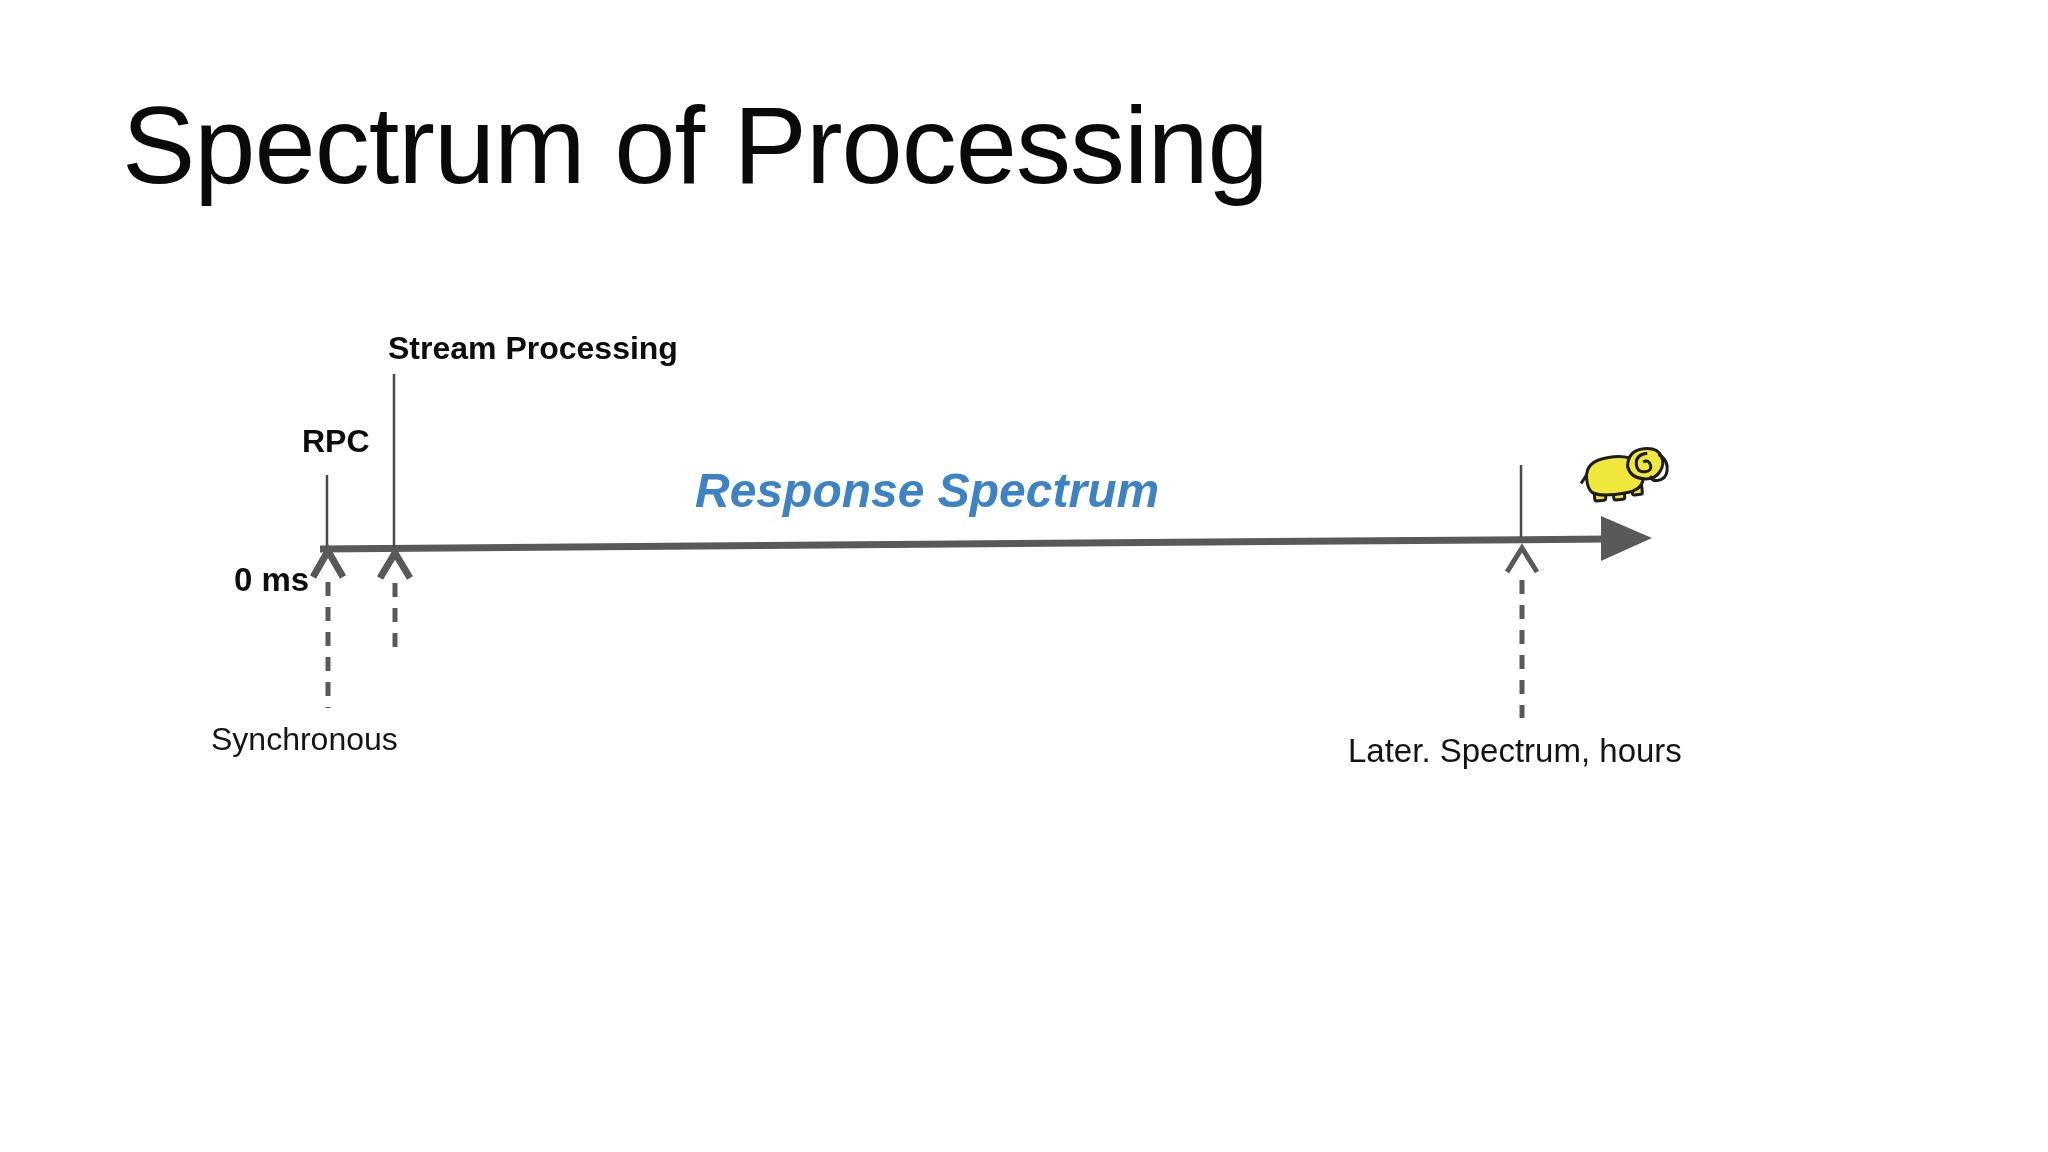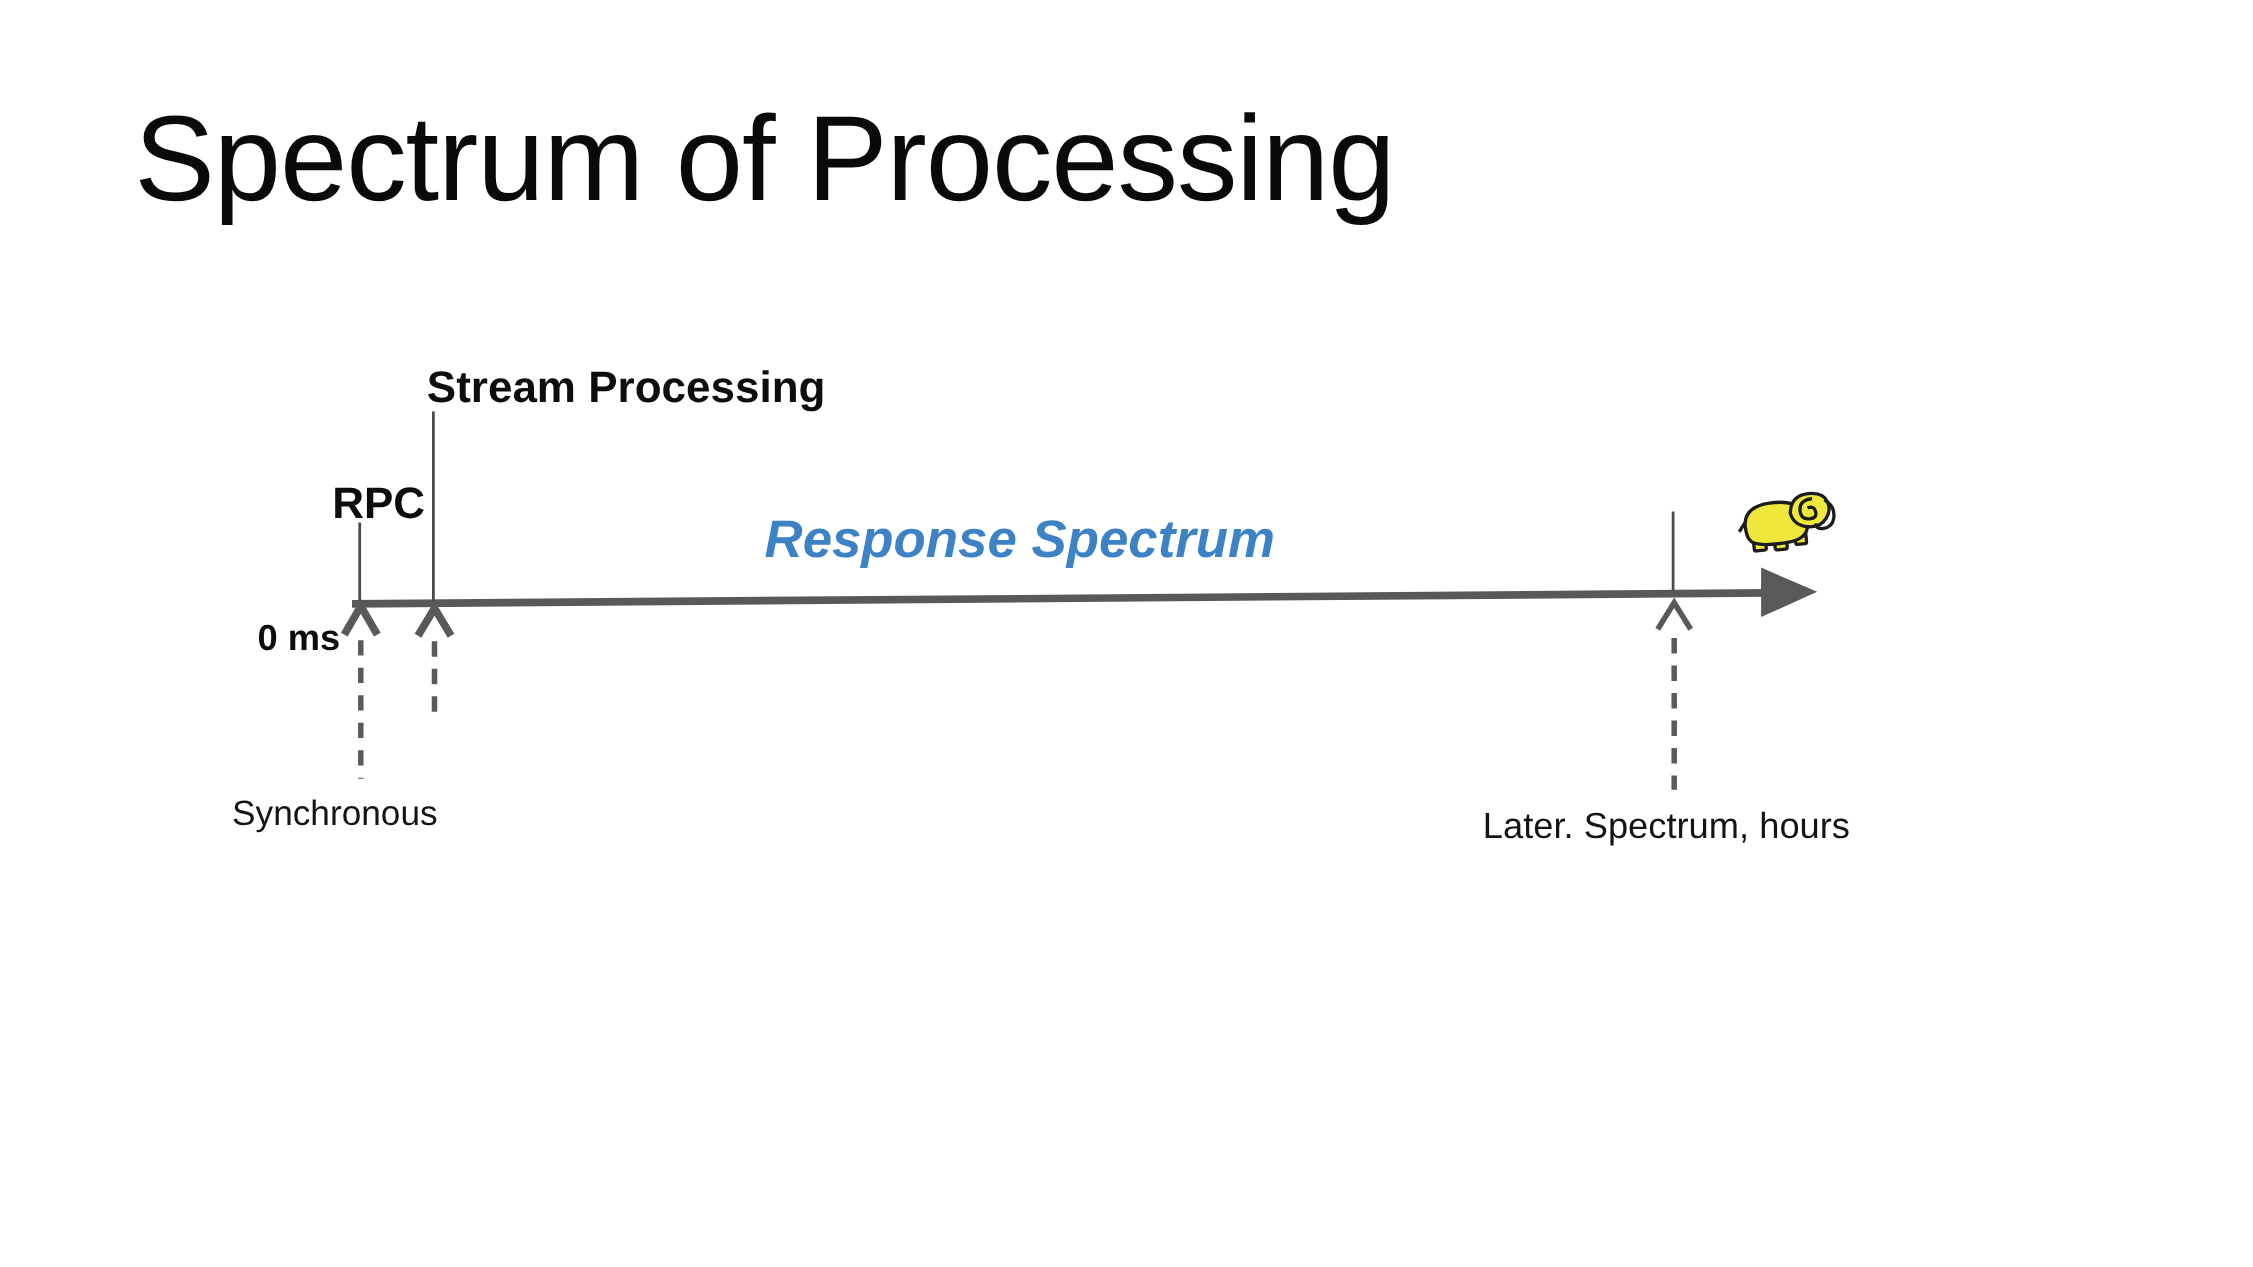--- a/index.html
+++ b/index.html
@@ -12,21 +12,21 @@
     font-family: "Liberation Sans", sans-serif;
     color: #000000;
   }
   .abs { position: absolute; white-space: nowrap; line-height: 1; }
   .title {
     font-size: 110px;
     font-weight: 400;
     letter-spacing: -1px;
     color: #0a0a0a;
   }
-  .marker-label { font-weight: 700; font-size: 40px; color: #0d0d0d; }
+  .marker-label { font-weight: 700; font-size: 32px; color: #0d0d0d; }
   .axis-label {
     font-weight: 700;
     font-style: italic;
     font-size: 48px;
   }
   .origin-label { font-weight: 700; font-size: 33px; color: #0d0d0d; }
   .note { font-weight: 400; font-size: 33px; color: #141414; }
   svg.layer { position: absolute; left: 0; top: 0; }
 </style>
 </head>
@@ -69,21 +69,21 @@
 
         <path d="M50,26 q2,-16 18,-16 q14,0 17,10 q2,8 -3,14 q-6,8 -17,6 q-13,-2 -15,-14 z"></path>
 
         <path d="M83,18 q8,6 6,16 q-2,9 -11,9 q-5,0 -6,-4" fill="none" stroke-linecap="round"></path>
 
         <path d="M66,23 q6,-2 7,4 q1,6 -6,6 q-8,0 -8,-8 q0,-10 12,-10" fill="none"></path>
       </g>
     </g>
   </svg>
 
-  <div class="abs marker-label" style="left:302px; top:438px;">RPC</div>
+  <div class="abs marker-label" style="left:302px; top:425px;">RPC</div>
 
   <div class="abs marker-label" style="left:388px; top:332px;">Stream Processing</div>
 
 
   <div class="abs axis-label" style="left:695px; top:467px; color:#3c82c4;">Response Spectrum</div>
 
   <div class="abs origin-label" style="left:234px; top:563px;">0 ms</div>
 
 
   <div class="abs note" style="left:211px; top:723px; font-size:32px;">Synchronous</div>

